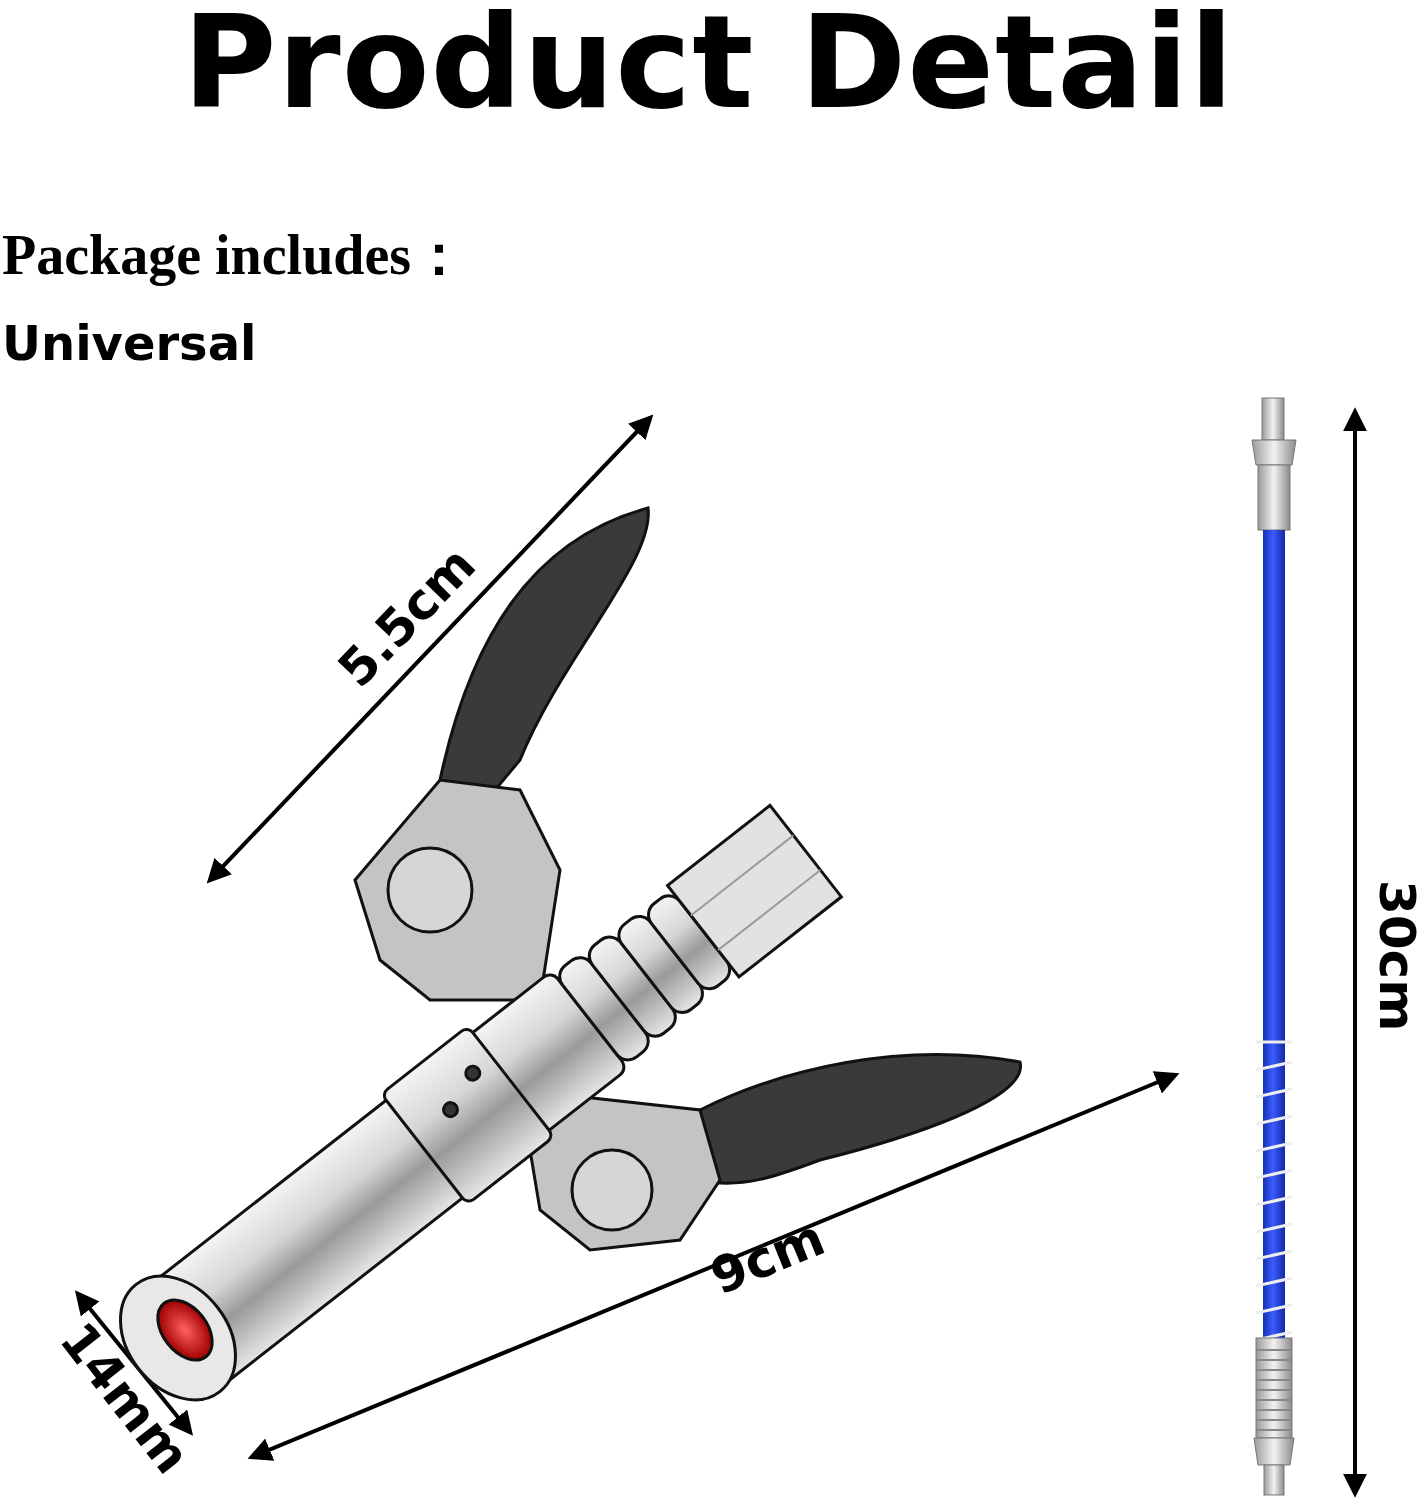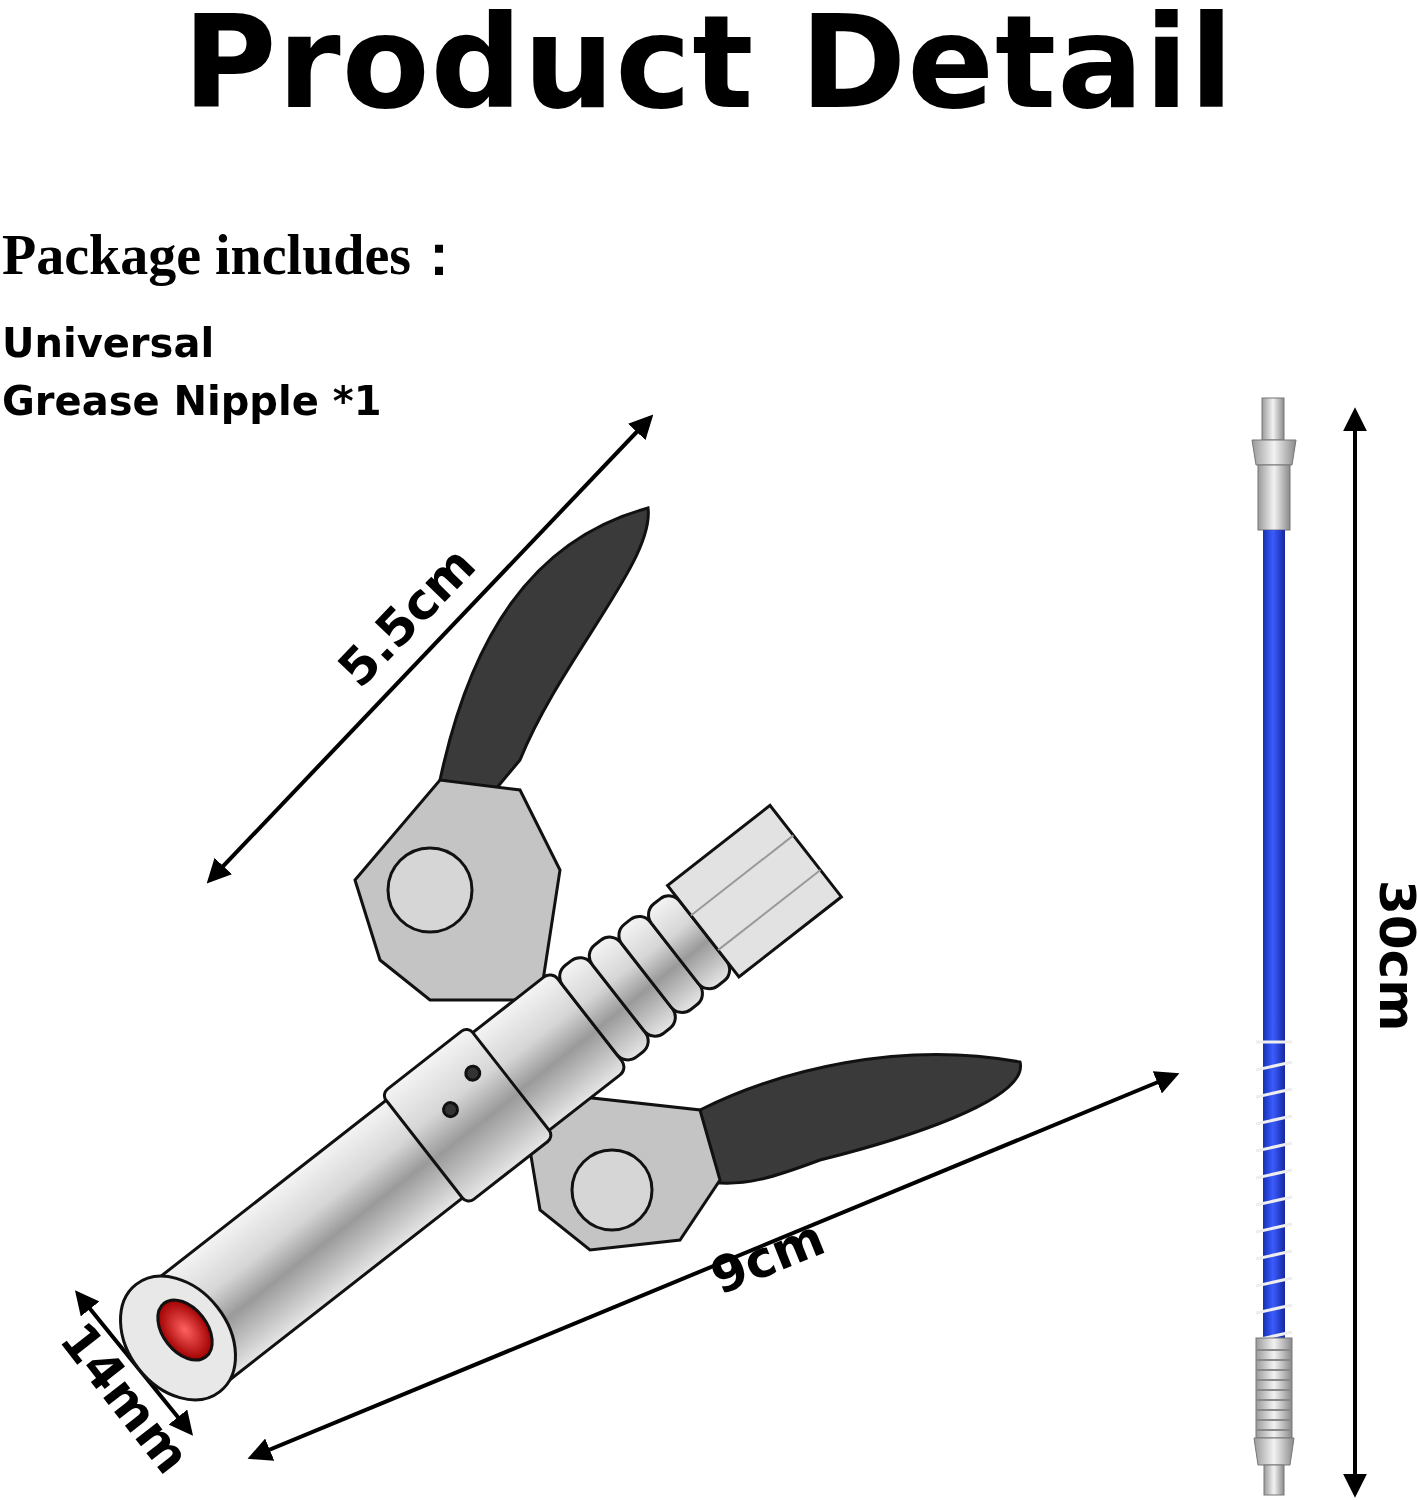--- a/index.html
+++ b/index.html
@@ -1,31 +1,30 @@
 <!DOCTYPE html>
 <html><head>
 <meta charset="utf-8">
 <style>
   html, body { margin:0; padding:0; background:#fff; }
   body { width:1417px; height:1500px; position:relative; overflow:hidden; font-family:"DejaVu Sans", sans-serif; color:#000; }
   .title { position:absolute; left:0; width:1417px; top:-12px; text-align:center; font-size:128px; font-weight:bold; letter-spacing:1px; font-family:"DejaVu Sans", sans-serif; }
   .pkg-heading { position:absolute; left:2px; top:218px; font-size:56px; font-weight:bold; font-family:Liberation Serif, serif; }
-  .pkg-list { position:absolute; left:2px; top:314px; font-size:40px; font-weight:bold; line-height:58px; font-family:"DejaVu Sans", sans-serif; }
+  .pkg-list { position:absolute; left:2px; top:314px; font-size:48px; font-weight:bold; line-height:58px; font-family:"DejaVu Sans", sans-serif; }
   .pkg-list div { white-space:nowrap; }
   svg.art { position:absolute; left:0; top:0; }
   .dim { font-family:"DejaVu Sans", sans-serif; font-weight:bold; font-size:50px; fill:#000; }
 </style>
 </head>
 <body>
 
 <div class="title">Product Detail</div>
 <div class="pkg-heading">Package includes：</div>
 <div class="pkg-list">
   <div>Universal</div>
-  <div>Grease Nipple *1</div>
 </div>
 
 <svg class="art" width="1417" height="1500" viewBox="0 0 1417 1500">
   <defs>
     <linearGradient id="metalG" x1="0" y1="0" x2="0" y2="1">
       <stop offset="0" stop-color="#f4f4f4"></stop>
       <stop offset="0.35" stop-color="#d6d6d6"></stop>
       <stop offset="0.6" stop-color="#9a9a9a"></stop>
       <stop offset="1" stop-color="#e6e6e6"></stop>
     </linearGradient>

